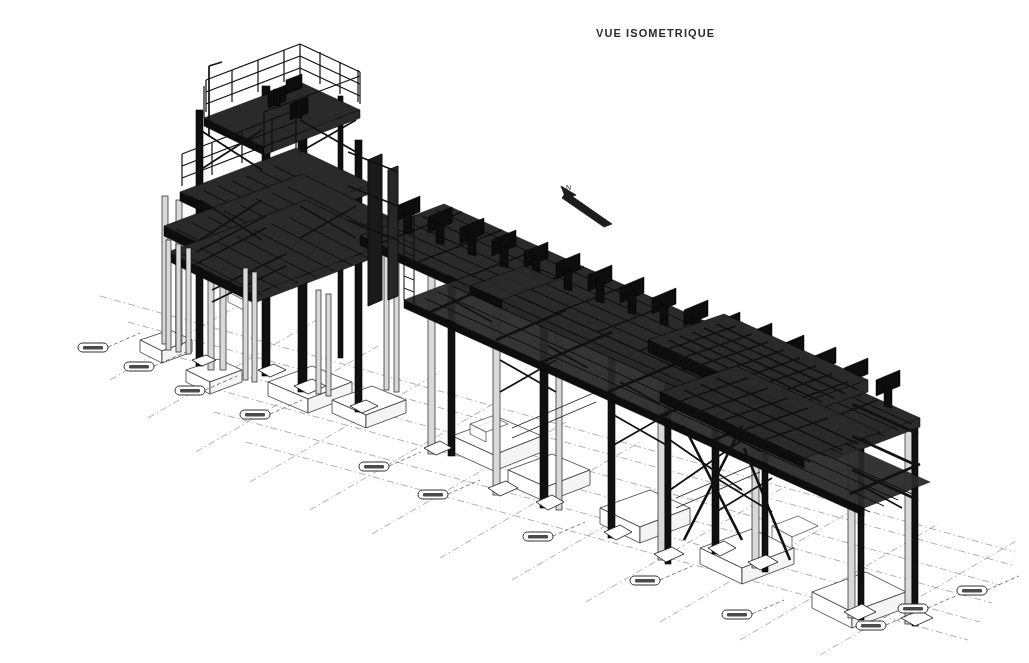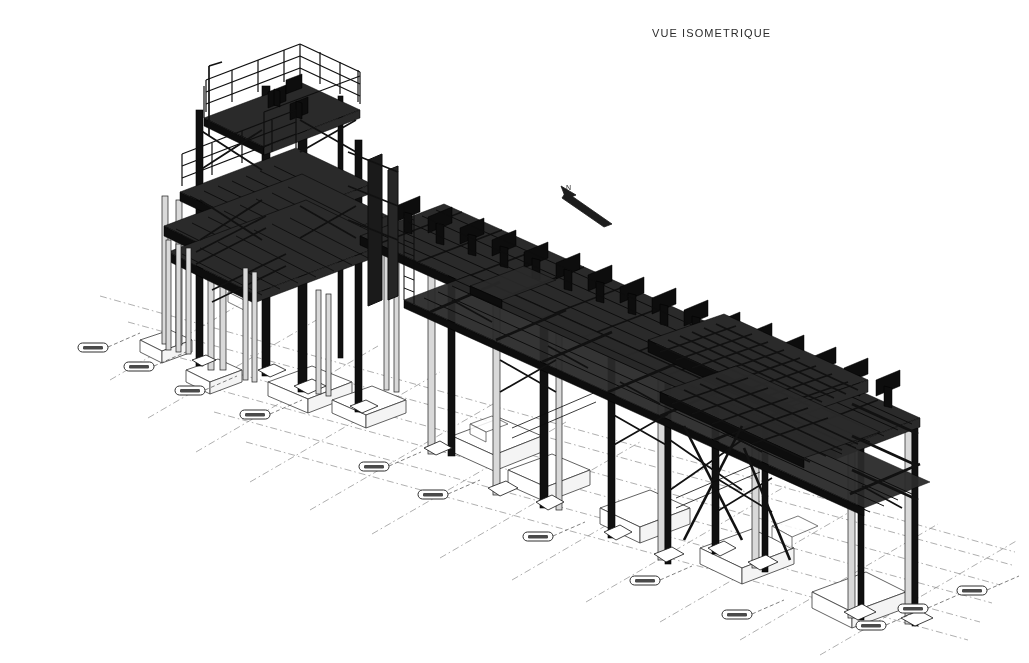--- a/index.html
+++ b/index.html
@@ -4,22 +4,22 @@
 <title>VUE ISOMETRIQUE</title>
 <style>
   html,body{margin:0;padding:0;background:#ffffff;}
   body{
     width:1029px;height:663px;
     font-family:"Liberation Sans", sans-serif;
     overflow:hidden;position:relative;
   }
   #sheet{position:absolute;inset:0;background:#ffffff;}
   #drawing-title{
-    position:absolute;left:652px;top:27px;
-    font-size:11px;font-weight:normal;letter-spacing:1.1px;
+    position:absolute;left:596px;top:27px;
+    font-size:11px;font-weight:bold;letter-spacing:1.1px;
     color:#2b2b2b;white-space:nowrap;
   }
   svg#iso{position:absolute;left:0;top:0;width:1029px;height:663px;display:block;}
   .grid{stroke:#8d8d8d;stroke-width:.7;fill:none;stroke-dasharray:7 3 1.6 3;}
   .ped{fill:#ffffff;stroke:#3a3a3a;stroke-width:.8;}
   .pedt{fill:#f4f4f4;stroke:#3a3a3a;stroke-width:.8;}
   .colk{fill:#101010;stroke:#000;stroke-width:.6;}
   .colg{fill:#d9d9d9;stroke:#1a1a1a;stroke-width:.7;}
   .beam{fill:#0d0d0d;stroke:#000;stroke-width:.5;}
   .beaml{fill:#2a2a2a;stroke:#000;stroke-width:.5;}

